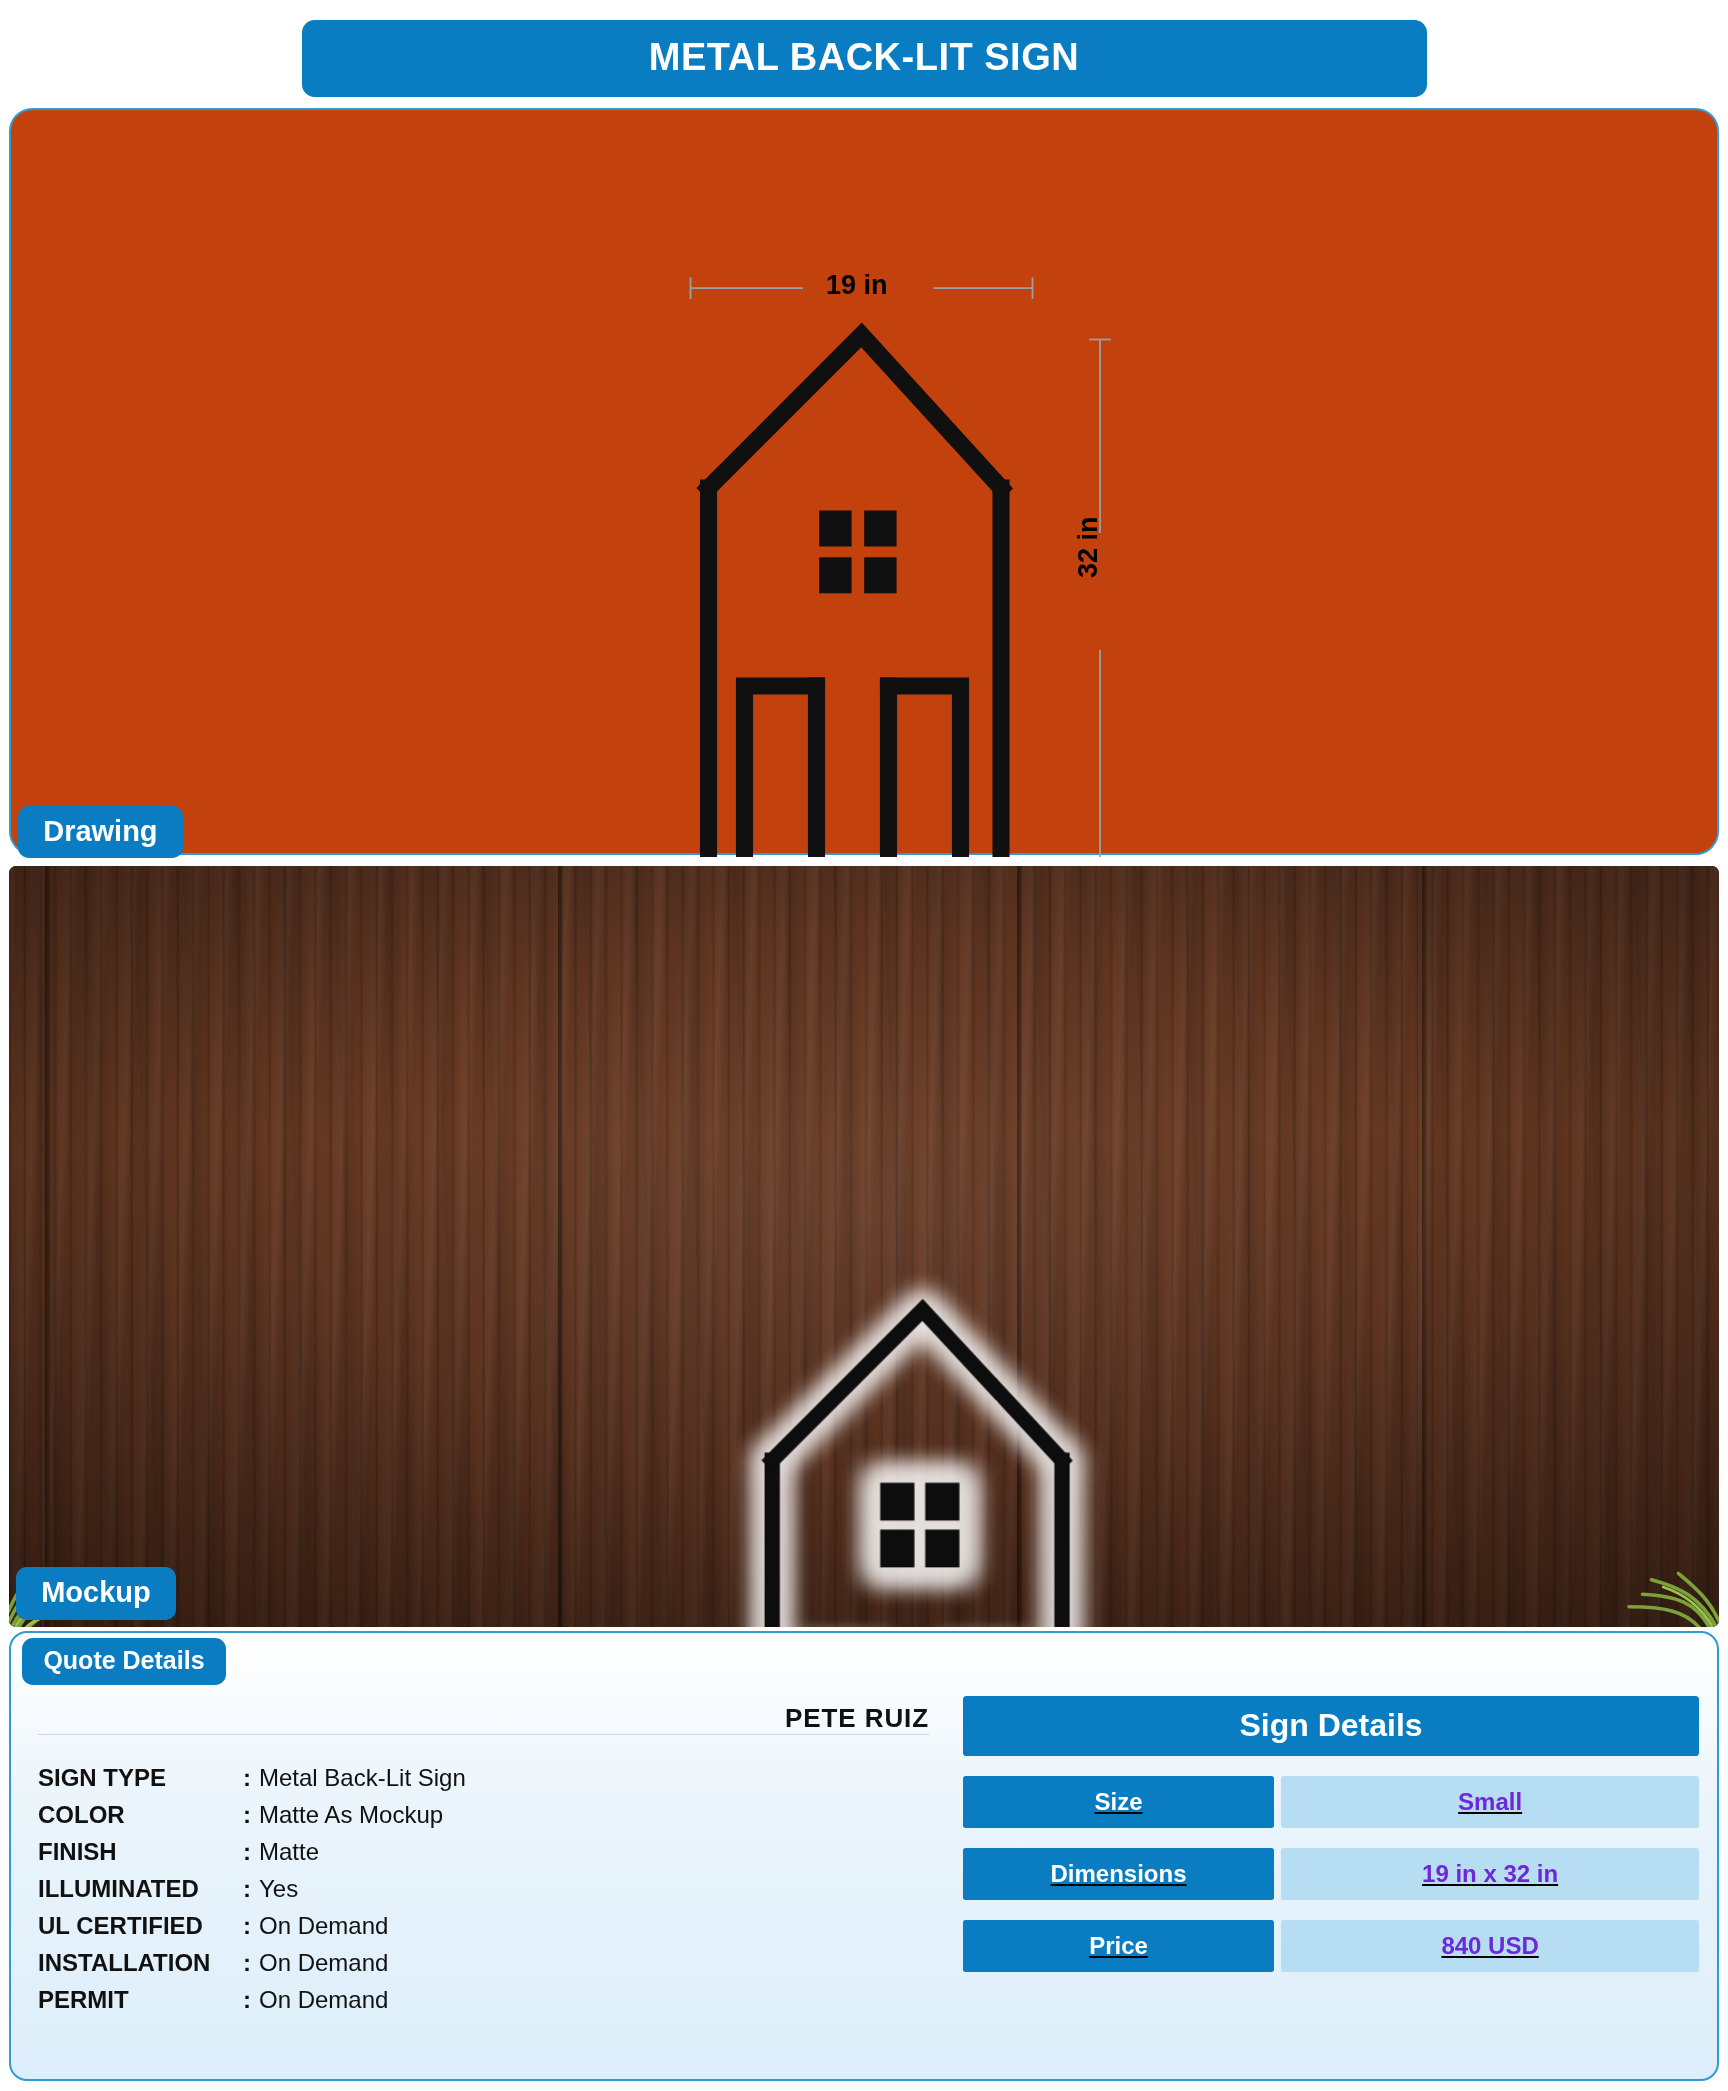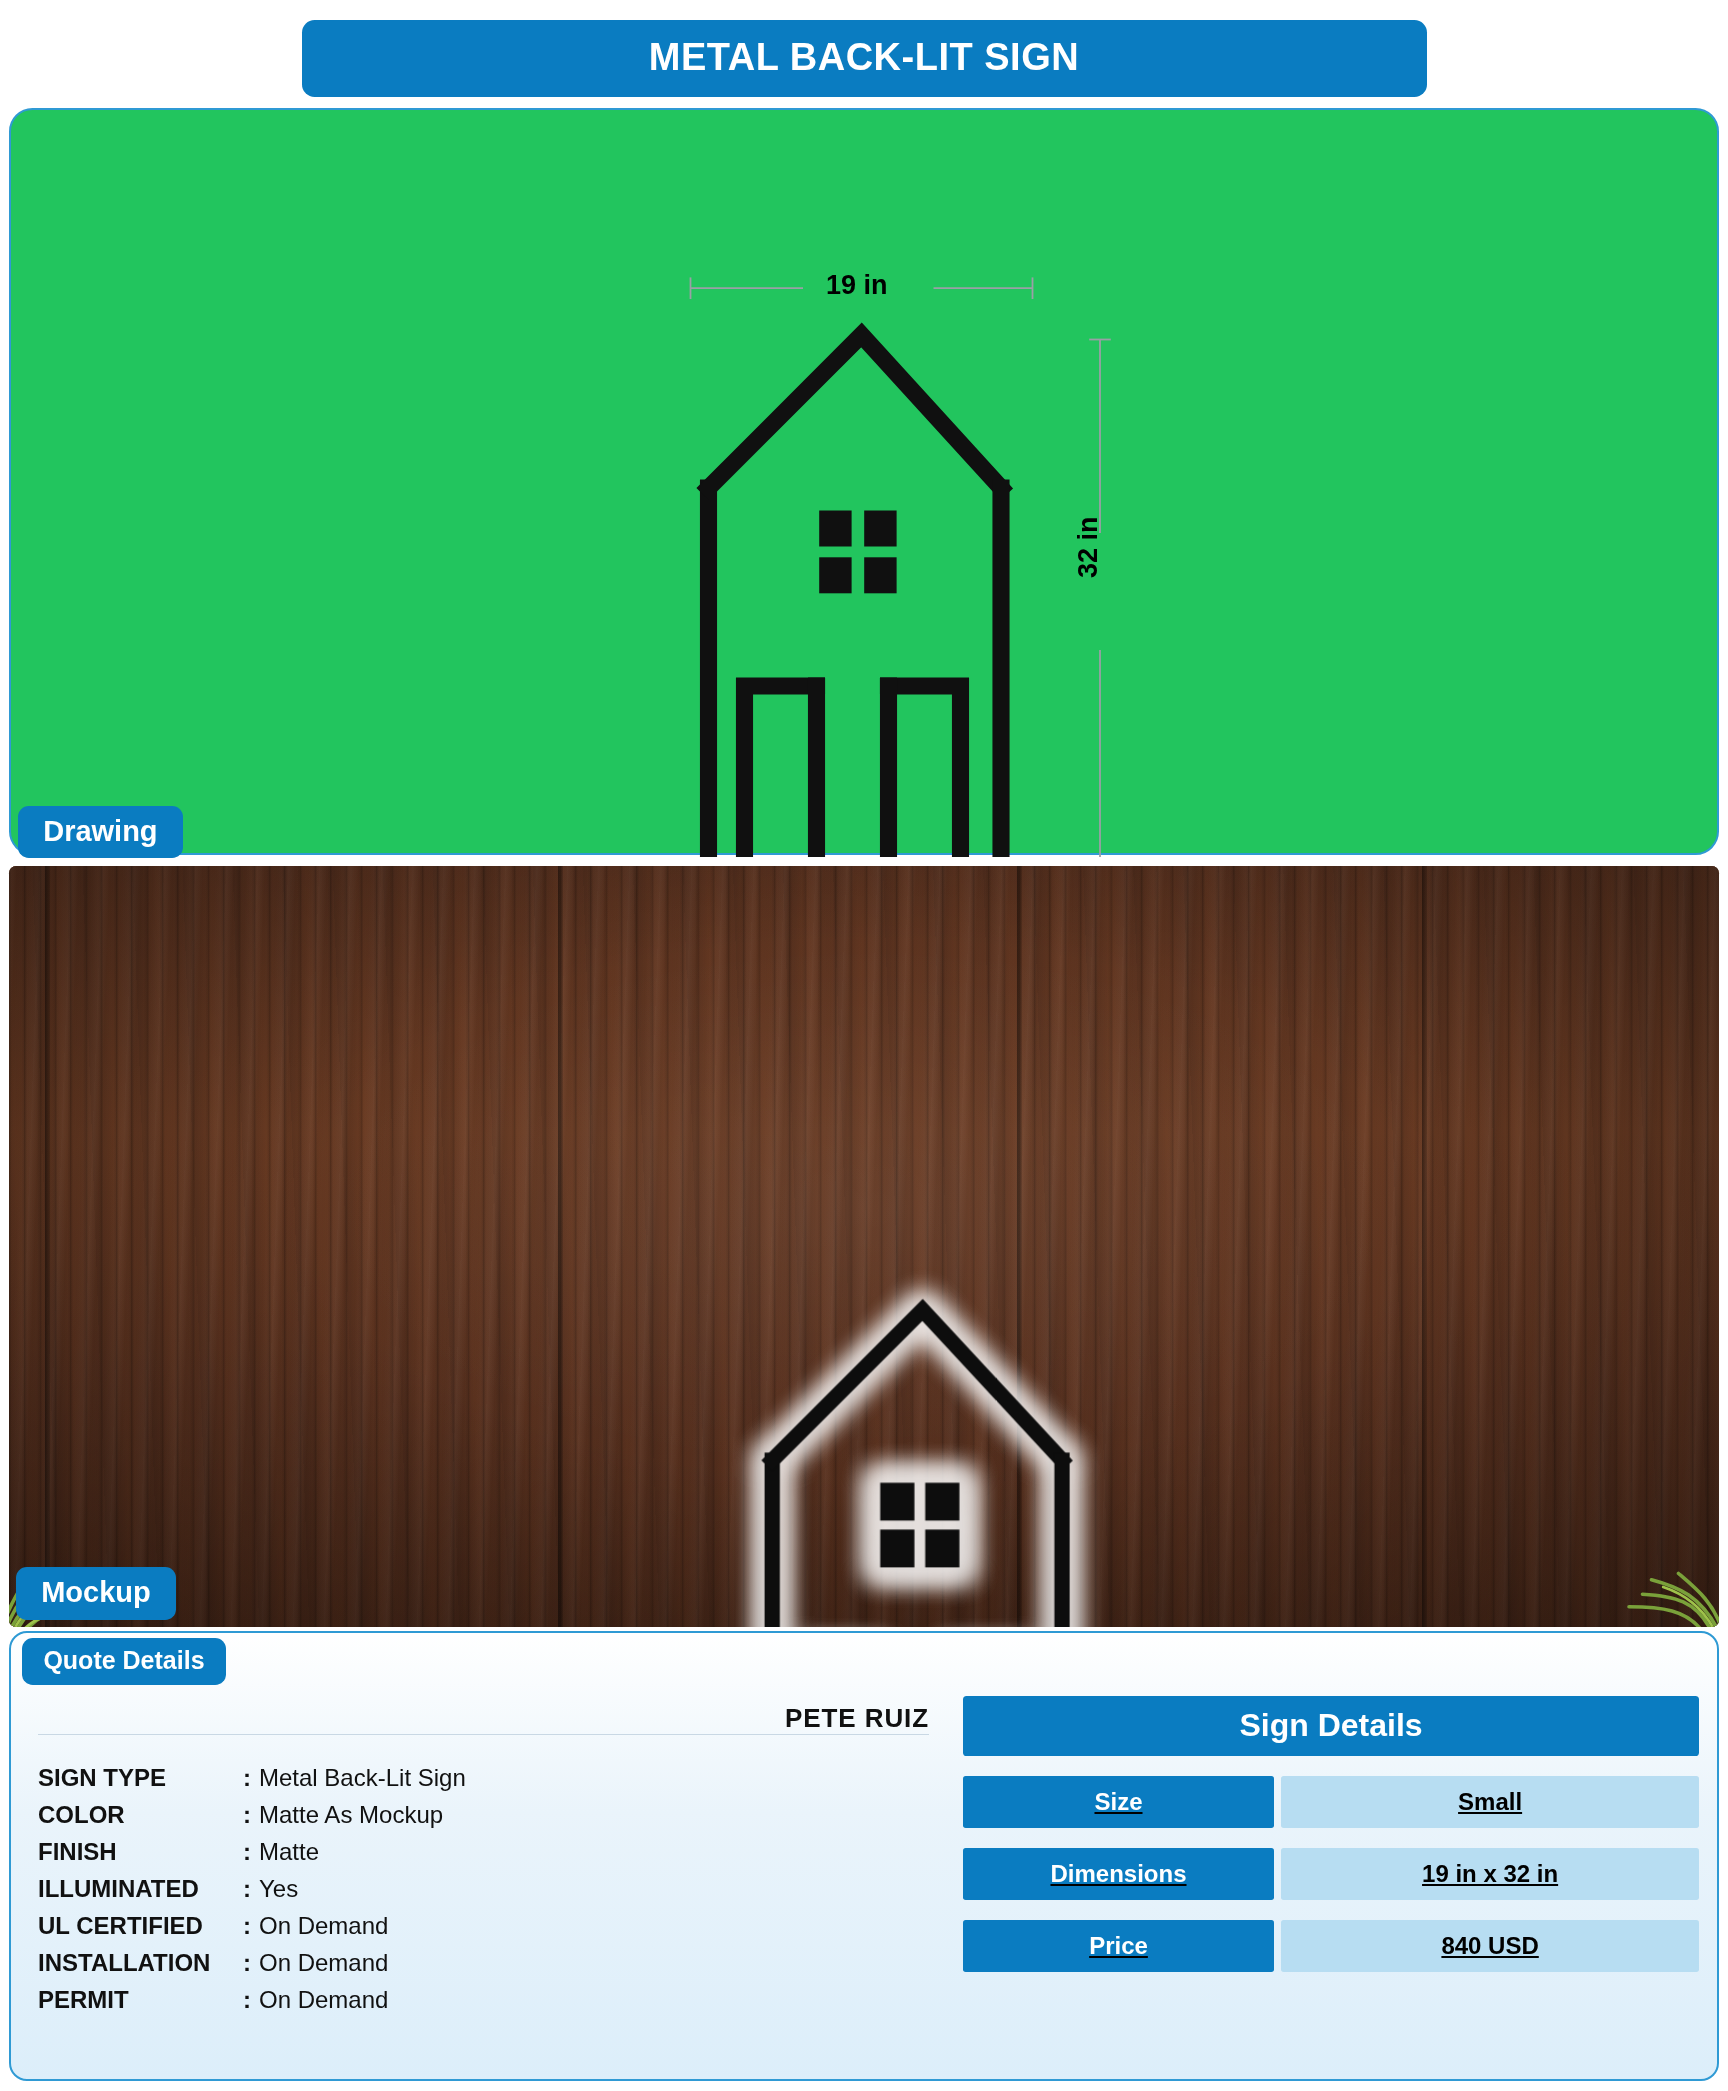--- a/index.html
+++ b/index.html
@@ -34,21 +34,21 @@
     min-width: 1125px;
   }
 
   
   .drawing-card {
     position: absolute;
     left: 9px; top: 108px;
     width: 1710px; height: 747px;
     border: 2.7px solid #2f9ad4;
     border-radius: 23.4px;
-    background: #22c55e;
+    background: #c2410c;
   }
   .card-tab {
     position: absolute;
     background: #0a7cc1;
     color: #ffffff;
     font-size: 29px;
     font-weight: bold;
     padding: 9px 25px 10.8px 25px;
     border-radius: 10.8px;
   }
@@ -194,21 +194,21 @@
     color: #fff;
     font-size: 24px;
     font-weight: bold;
     display: flex; align-items: center; justify-content: center;
     border-radius: 2.7px;
   }
   .sd-value {
     flex: 1;
     margin-left: 7.2px;
     background: #b7ddf2;
-    color: #000000;
+    color: #6d28d9;
     font-size: 24px;
     font-weight: bold;
     display: flex; align-items: center; justify-content: center;
     border-radius: 2.7px;
   }
 </style>
 </head>
 <body>
 
 <div id="page">

